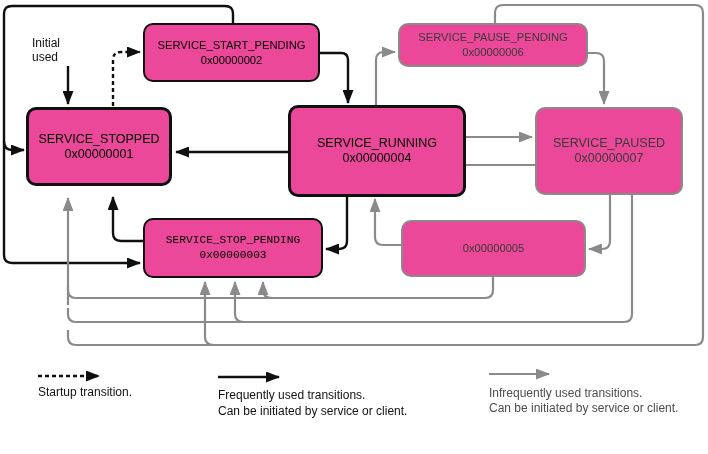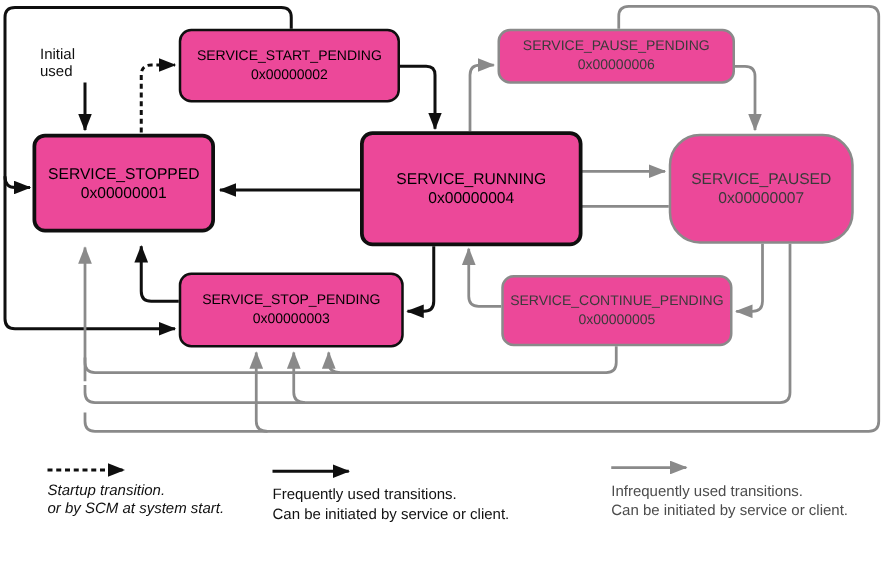--- a/index.html
+++ b/index.html
@@ -15,21 +15,21 @@
   }
   .state.blk{border:2.5px solid #0f0f0f;color:#000000;}
   .state.blk.thick{border-width:3px;}
   .state.gry{border:2px solid #8a8a8a;color:#3a3a3a;}
   .state .sname,.state .scode{white-space:nowrap;}
   .fs-big{font-size:12.5px;}
   .fs-sml{font-size:11.2px;}
   .floating-label{position:absolute;font-size:12px;color:#111111;line-height:14px;}
   .legend-text{position:absolute;font-size:12px;color:#111111;}
   .legend-text div{white-space:nowrap;}
-  .lh14 div{line-height:14px;font-style:italic;}
+  .lh14 div{line-height:14px;}
   .lh155 div{line-height:15.5px;}
   .lh15 div{line-height:15px;}
   .gray-text{color:#4c4c4c;}
 </style>
 </head>
 <body>
 
 <div id="canvas">
 
   <svg id="wires" width="708" height="454" viewBox="0 0 708 454" xmlns="http://www.w3.org/2000/svg">
@@ -92,38 +92,36 @@
   <div class="state blk thick fs-big" style="left:26px;top:107px;width:146px;height:79px;">
     <div class="sname">SERVICE_STOPPED</div>
     <div class="scode">0x00000001</div>
   </div>
 
   <div class="state blk thick fs-big" style="left:288px;top:105px;width:178px;height:92px;">
     <div class="sname">SERVICE_RUNNING</div>
     <div class="scode">0x00000004</div>
   </div>
 
-  <div class="state gry fs-big" style="left:535px;top:107px;width:148px;height:88px;border-radius:25px;">
+  <div class="state gry fs-big" style="left:535px;top:107px;width:148px;height:88px;">
     <div class="sname">SERVICE_PAUSED</div>
     <div class="scode">0x00000007</div>
   </div>
 
-  <div class="state blk fs-sml" style="left:143px;top:218px;width:180px;height:60px;">
+  <div class="state blk fs-sml" style="left:143px;top:218px;width:180px;height:60px;font-family:Liberation Mono, monospace;">
     <div class="sname">SERVICE_STOP_PENDING</div>
     <div class="scode">0x00000003</div>
   </div>
 
   <div class="state gry fs-sml" style="left:401px;top:220px;width:185px;height:57px;">
-    <div class="sname">SERVICE_CONTINUE_PENDING</div>
     <div class="scode">0x00000005</div>
   </div>
 
   <div class="legend-text lh14" style="left:38px;top:385px;">
     <div>Startup transition.</div>
-    <div>or by SCM at system start.</div>
   </div>
 
   <div class="legend-text lh155" style="left:218px;top:388px;">
     <div>Frequently used transitions.</div>
     <div>Can be initiated by service or client.</div>
   </div>
 
   <div class="legend-text lh15 gray-text" style="left:489px;top:386px;">
     <div>Infrequently used transitions.</div>
     <div>Can be initiated by service or client.</div>

